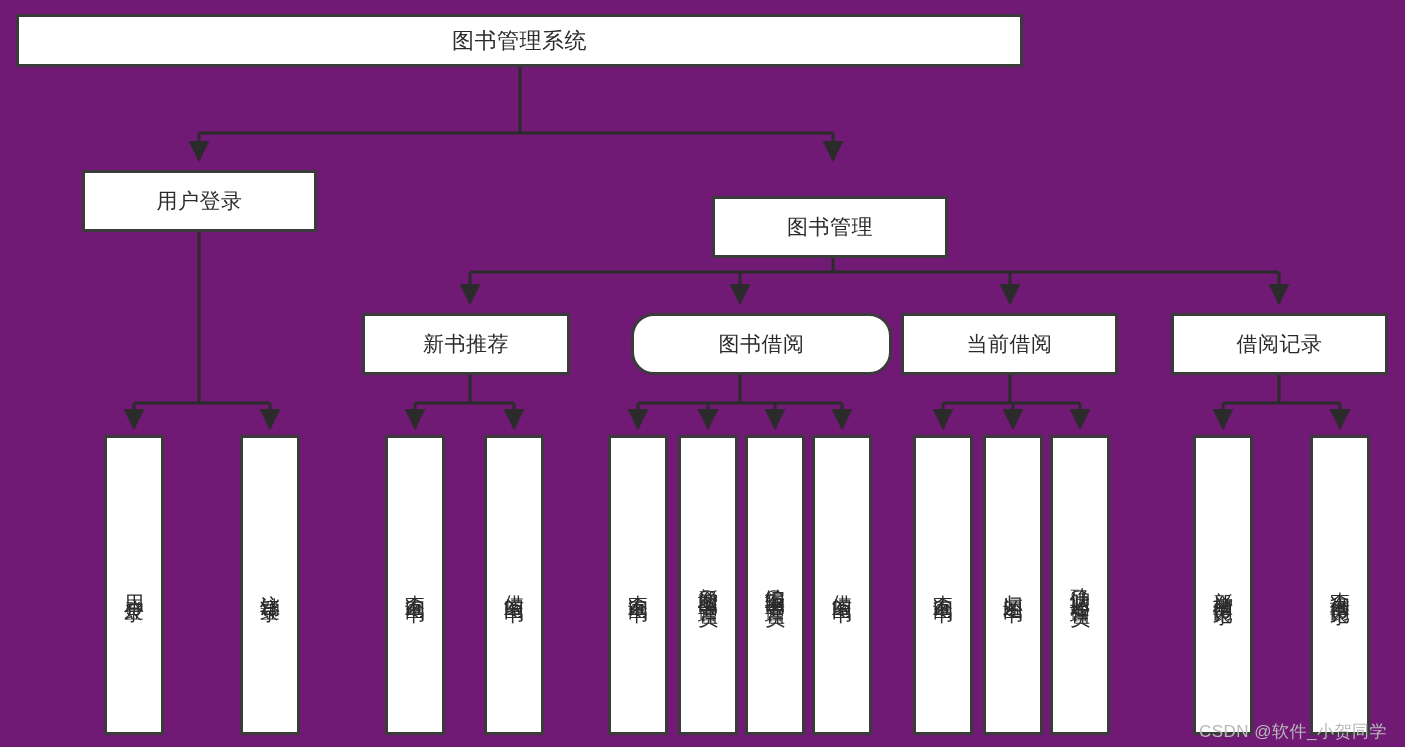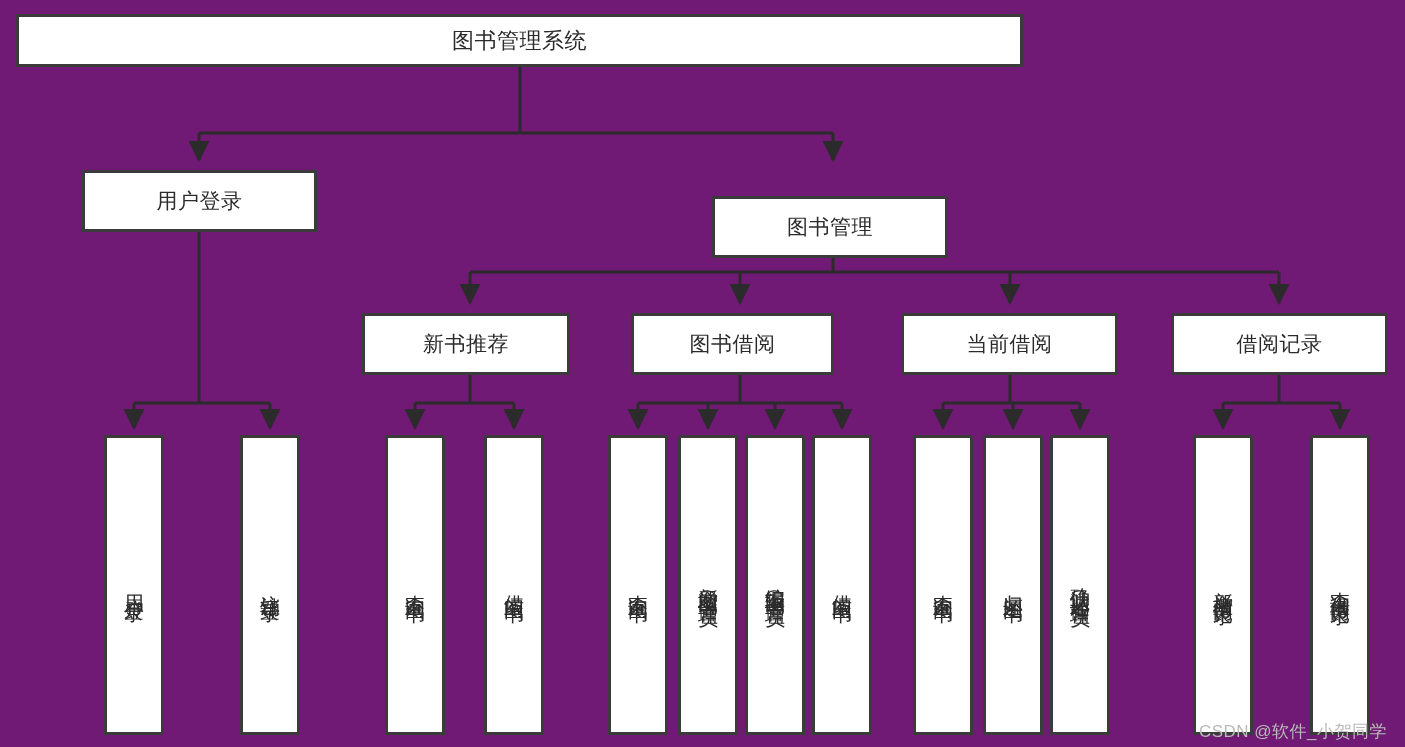--- a/index.html
+++ b/index.html
@@ -134,21 +134,21 @@
   <div class="node h" style="left:82px; top:170px; width:235px; height:62px;">
     <span>用户登录</span>
   </div>
   <div class="node h" style="left:712px; top:170px; width:236px; height:62px;margin-top:26px;">
     <span>图书管理</span>
   </div>
 
   <div class="node h" style="left:362px; top:313px; width:208px; height:62px;">
     <span>新书推荐</span>
   </div>
-  <div class="node h" style="left:631px; top:313px; width:203px; height:62px;">
+  <div class="node h" style="left:631px; top:313px; width:261px; height:62px;border-radius:23px;">
     <span>图书借阅</span>
   </div>
   <div class="node h" style="left:1171px; top:313px; width:217px; height:62px;">
     <span>借阅记录</span>
   </div>
   <div class="node h" style="left:901px; top:313px; width:217px; height:62px;">
     <span>当前借阅</span>
   </div>
 
   <div class="node v" style="left:104px; top:435px; width:60px; height:300px;">

